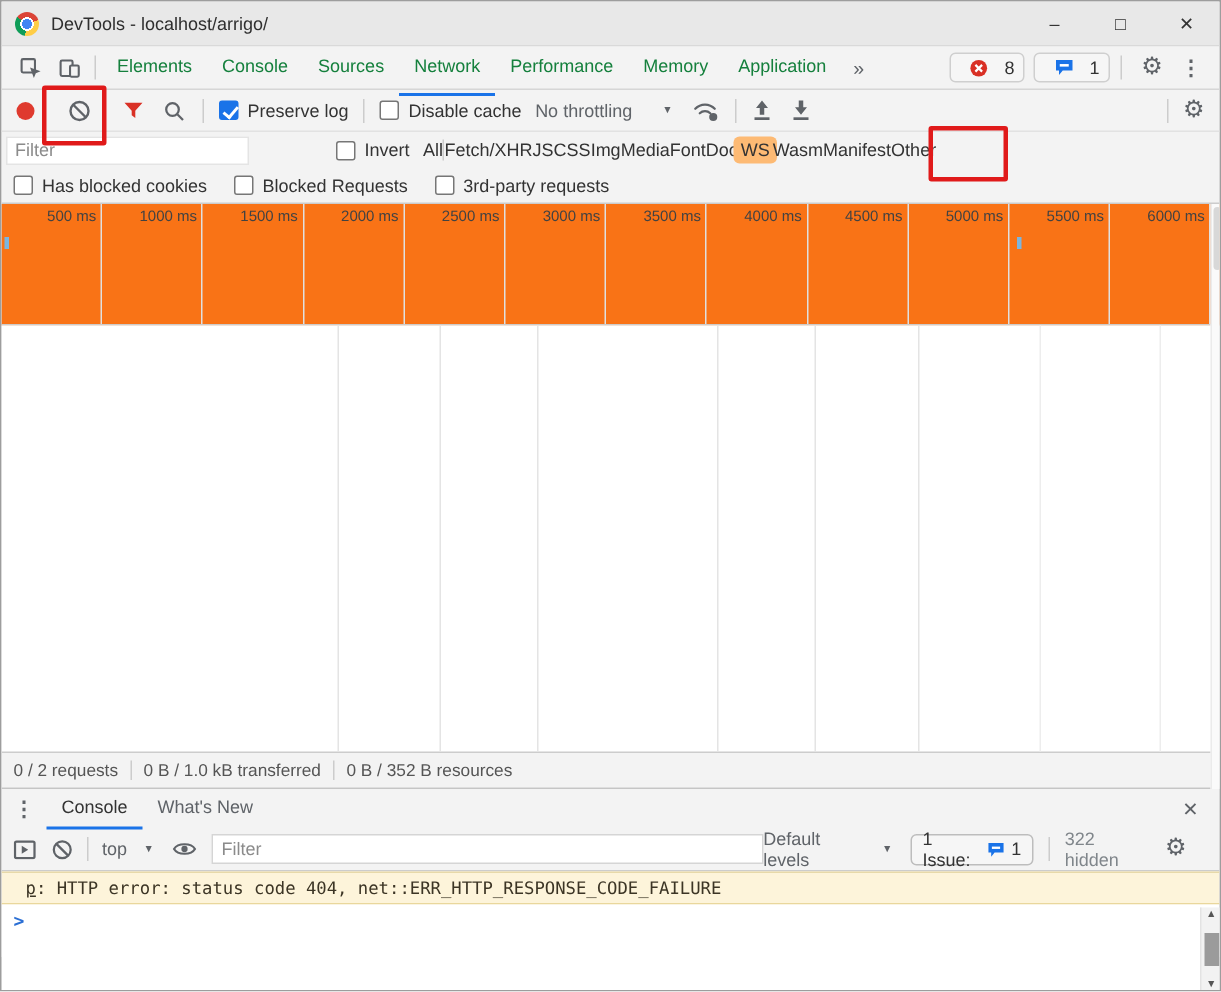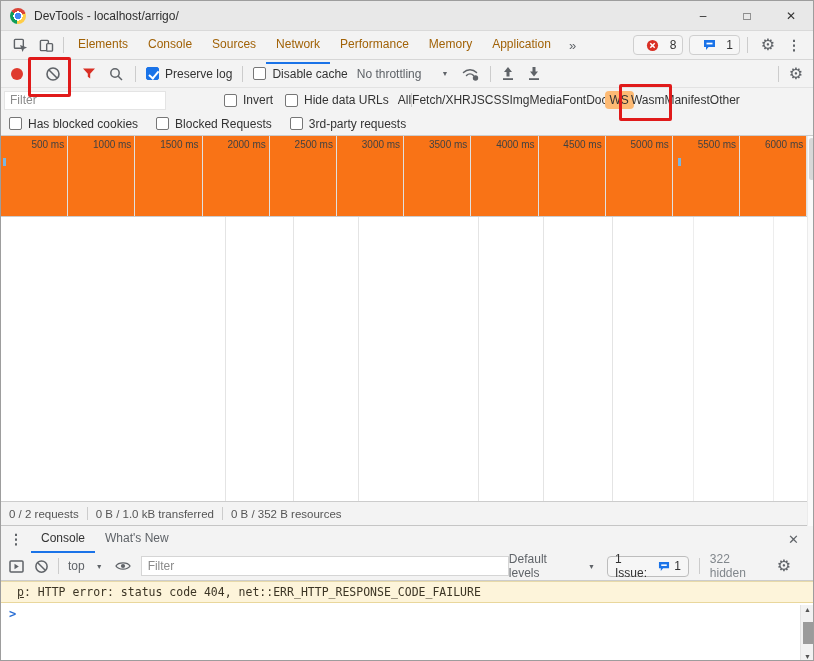--- a/index.html
+++ b/index.html
@@ -16,21 +16,21 @@
   .titlebar{height:30px;background:#e8e8e8;border-bottom:1px solid #d9d9d9;padding-left:9px;}
   .chrome-logo{width:16px;height:16px;border-radius:50%;flex:0 0 16px;
     background:radial-gradient(circle at 50% 50%, #4285f4 0 30%, #fff 30% 41%, rgba(0,0,0,0) 41%),
                conic-gradient(from -55deg, #db4437 0deg 125deg, #ffcd46 125deg 245deg, #0f9d58 245deg 360deg);}
   .title-text{margin-left:8px;color:#2f2f2f;}
   .win-btn{width:44px;height:29px;display:flex;align-items:center;justify-content:center;font-size:12px;color:#333;}
 
   
   .tabbar{height:29px;background:#f3f3f3;border-bottom:1px solid #d6d6d6;padding:0 6px;}
   .tabbar .icon-btn{width:26px;height:26px;}
-  .tab{padding:4px 10px;height:27px;display:flex;align-items:center;border-bottom:2px solid transparent;color:#a16207;}
+  .tab{padding:4px 10px;height:27px;display:flex;align-items:center;border-bottom:2px solid transparent;color:#15803d;}
   .tab.active{border-bottom-color:#1a73e8;}
   .more-chevron{padding:0 8px;color:#5f6368;font-size:13px;}
   .badge{display:flex;align-items:center;gap:4px;border:1px solid #cfcfcf;border-radius:4px;height:18px;padding:0 6px;margin-left:6px;background:#f6f6f6;}
   .badge span{color:#333;}
   .dots{font-size:14px;color:#5f6368;font-weight:bold;padding:0 6px;}
 
   
   .nettoolbar{height:28px;background:#f3f3f3;border-bottom:1px solid #e2e2e2;padding:0 8px;gap:0;}
   .record-dot{width:12px;height:12px;border-radius:50%;background:#df3a2e;flex:0 0 12px;}
   .cb{width:13px;height:13px;box-sizing:border-box;border:1px solid #767676;border-radius:2px;background:#fff;position:relative;flex:0 0 13px;}
@@ -215,24 +215,20 @@
     <div class="vdiv" style="margin-right:10px;"></div>
     <div class="icon-btn gear" style="margin-right:2px;">⚙</div>
   </div>
 
   <div class="row filterrow">
     <input class="filter-input" type="text" placeholder="Filter" style="">
     <div class="cb-label" style="margin-left:14px;padding-left:44px;">
       <div class="cb"></div>
       <span>Invert</span>
     </div>
-    <div class="cb-label" style="margin-left:12px;">
-      <div class="cb"></div>
-      <span>Hide data URLs</span>
-    </div>
     <div class="typelist">
       <span class="typeitem">All</span>
       <span class="vdiv" style="height:14px;"></span>
       <span class="typeitem">Fetch/XHR</span>
       <span class="typeitem">JS</span>
       <span class="typeitem">CSS</span>
       <span class="typeitem">Img</span>
       <span class="typeitem">Media</span>
       <span class="typeitem">Font</span>
       <span class="typeitem">Doc</span>

